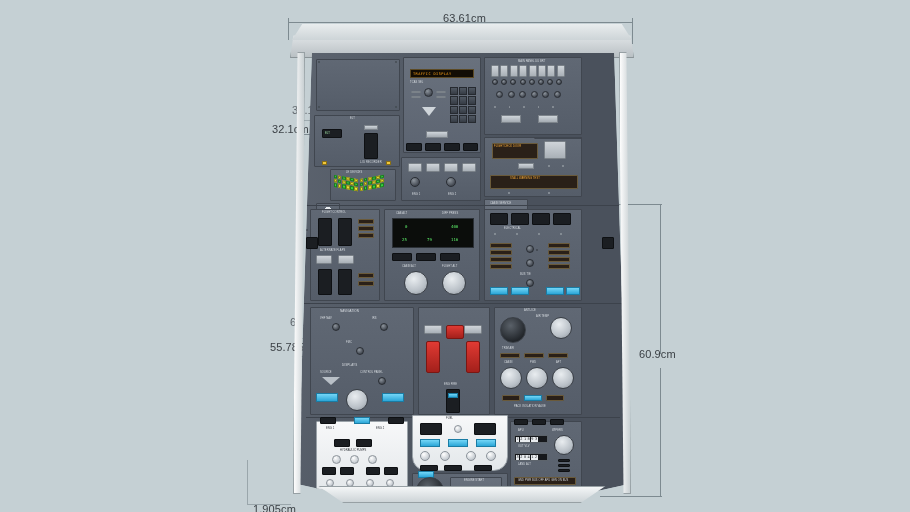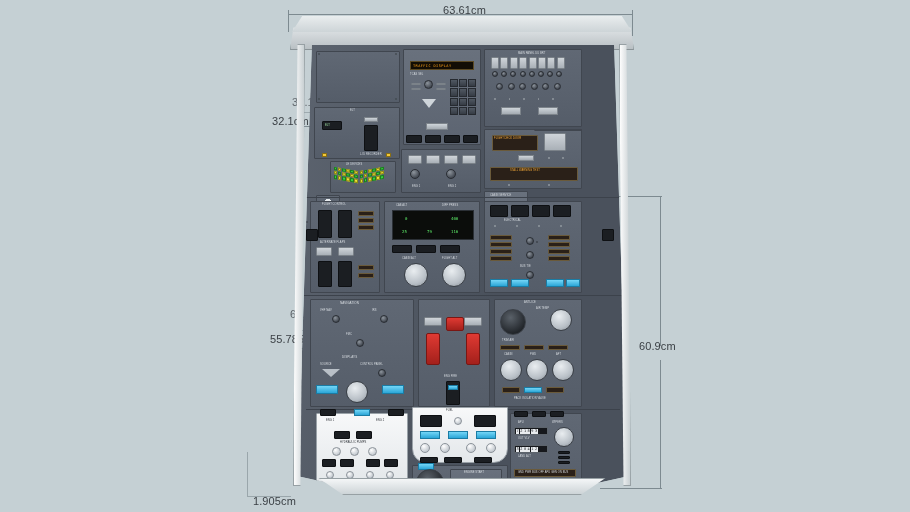--- a/index.html
+++ b/index.html
@@ -4,21 +4,21 @@
 <style>
   * { box-sizing: border-box; }
   html, body { margin:0; padding:0; }
   body {
     width:910px; height:512px;
     background:#c5d0d4;
     font-family:"Liberation Sans", sans-serif;
     overflow:hidden;
     position:relative;
   }
-  #stage { position:absolute; inset:0; }
+  #stage { position:absolute; inset:0;margin-top:8px; }
 
   
   .dim-label {
     position:absolute;
     font-family:"Liberation Sans", sans-serif;
     font-size:11px;
     color:#3a3f44;
     white-space:nowrap;
     letter-spacing:.1px;
   }

